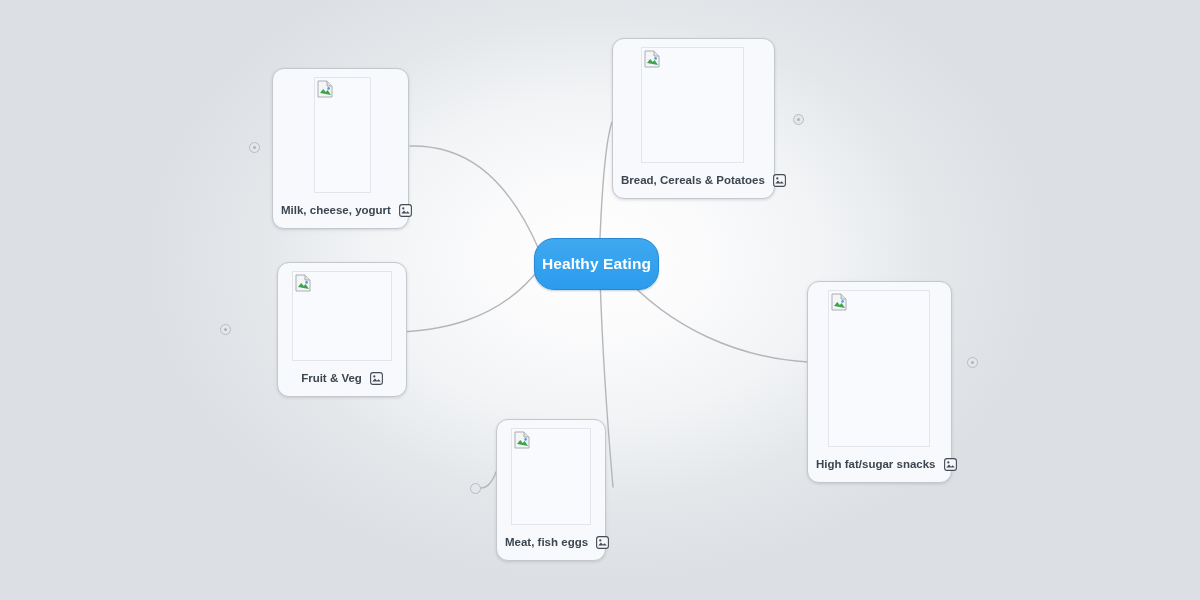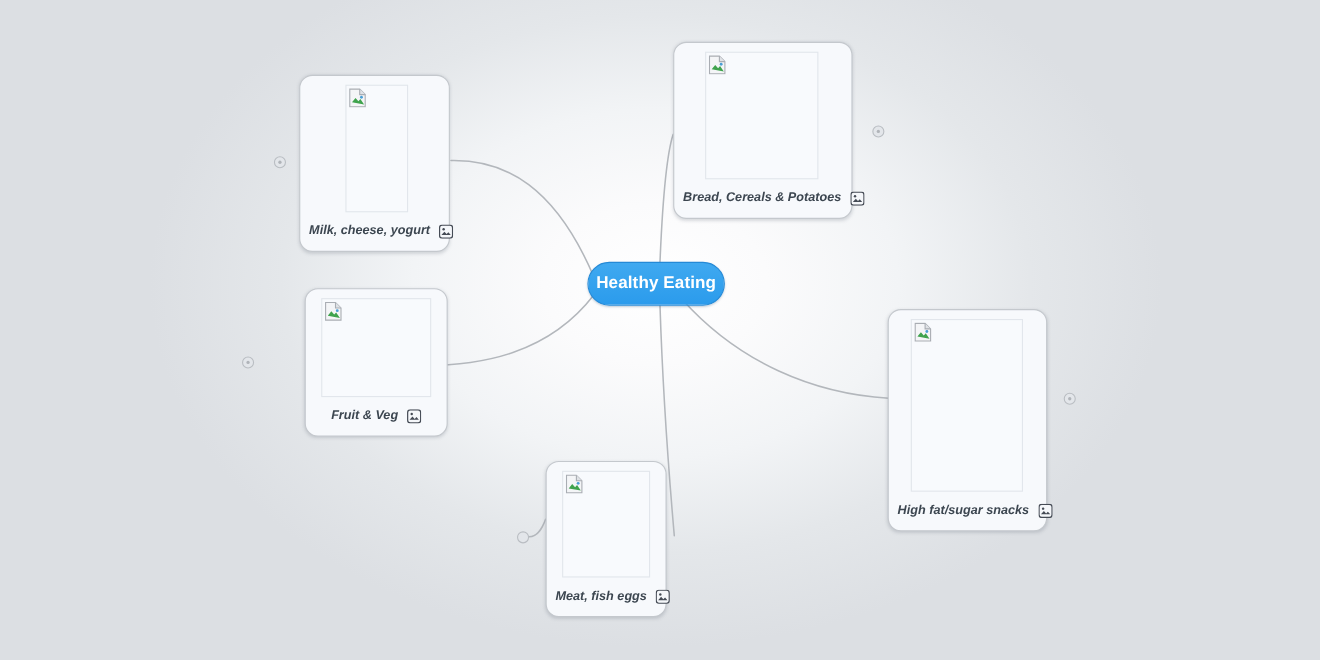--- a/index.html
+++ b/index.html
@@ -33,21 +33,21 @@
     height: 600px;
     pointer-events: none;
   }
 
   
   .central-node {
     position: absolute;
     left: 534px;
     top: 238px;
     width: 125px;
-    height: 40px;
+    height: 52px;
     box-sizing: border-box;
     border-radius: 20px;
     background: linear-gradient(#3fa9f0, #2b9bec);
     border: 1px solid #2489d6;
     box-shadow: 0 1px 2px rgba(40,80,120,0.28);
     display: flex;
     align-items: center;
     justify-content: center;
     color: #ffffff;
     font-size: 15.5px;
@@ -92,21 +92,20 @@
     height: 20px;
   }
   .node-footer.center {
     justify-content: center;
   }
   .node-label {
     font-size: 11.5px;
     font-weight: bold;
     color: #3c4650;
     white-space: nowrap;
-    font-style: italic;
   }
   .img-badge {
     width: 13px;
     height: 13px;
     flex: 0 0 auto;
   }
 
   
   .collapse-dot {
     position: absolute;

